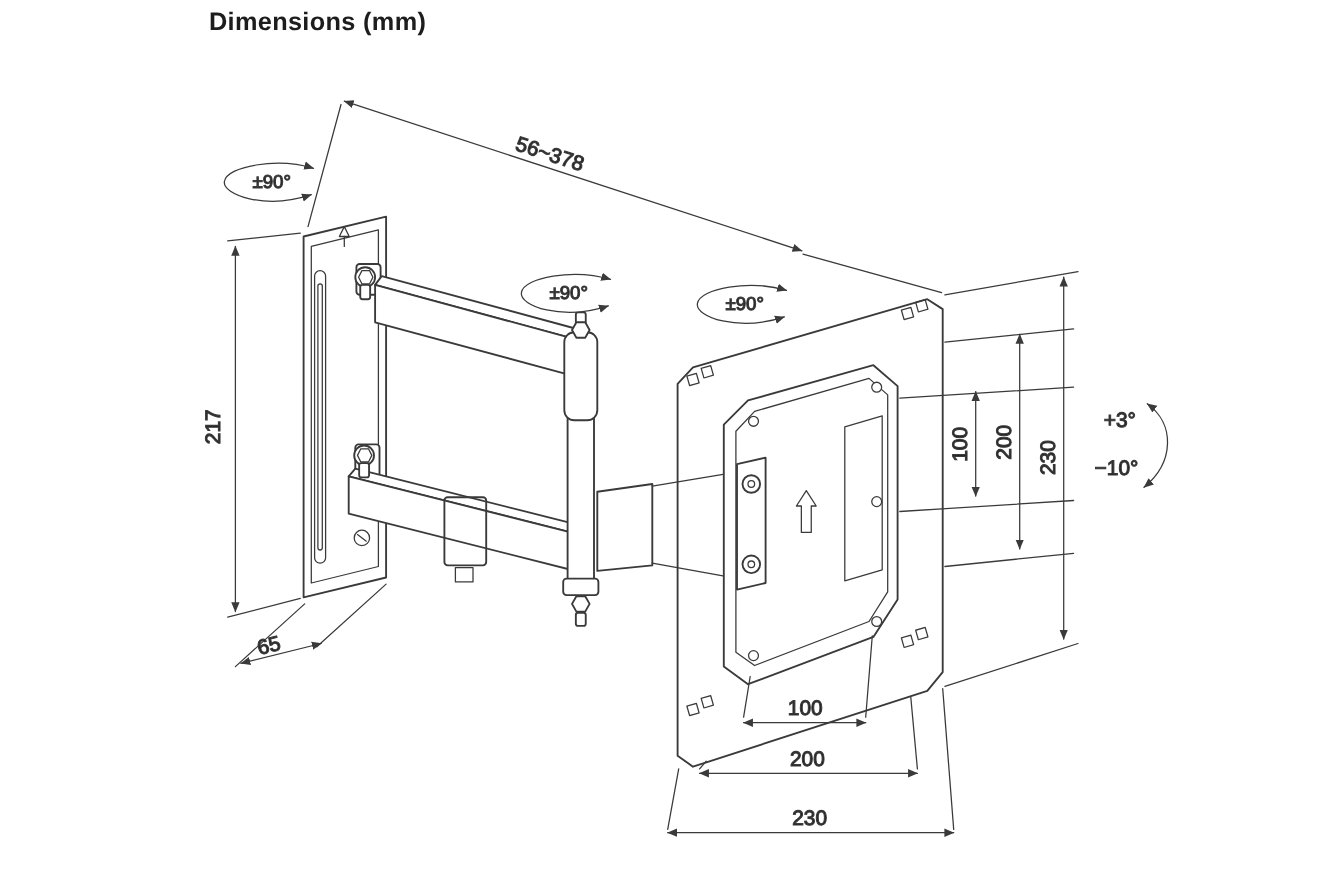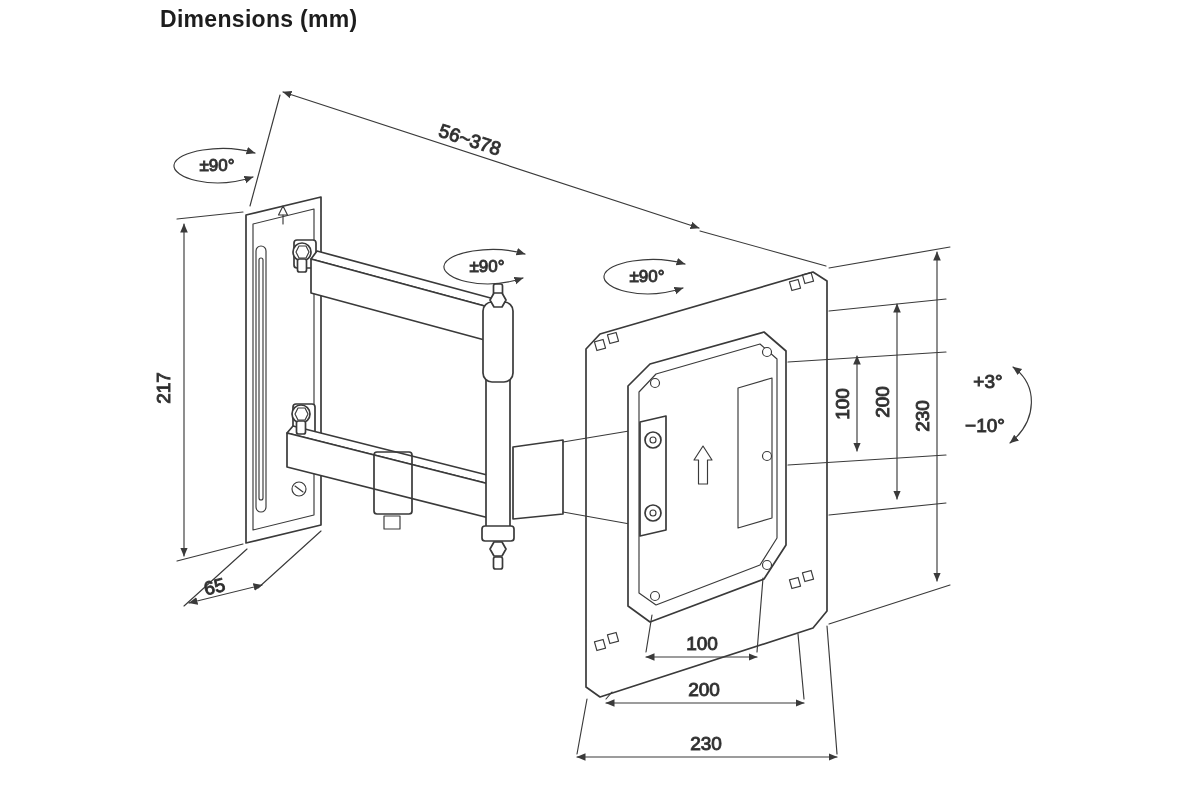--- a/index.html
+++ b/index.html
@@ -1,17 +1,17 @@
 <!DOCTYPE html>
 <html><head>
 <meta charset="utf-8">
 <style>
   html,body{margin:0;padding:0;background:#ffffff;}
   body{width:1200px;height:800px;overflow:hidden;}
-  .canvas{position:relative;width:1000px;height:800px;background:#fff;}
+  .canvas{position:relative;width:1000px;height:800px;background:#fff;padding-left:30px;}
   svg{display:block;}
   .ln{fill:#ffffff;stroke:#3a3a3a;stroke-width:1.7;stroke-linejoin:round;stroke-linecap:round;}
   .nf{fill:none;}
   .thin{stroke-width:1.15;}
   .dl{fill:none;stroke:#3a3a3a;stroke-width:1.15;stroke-linecap:round;}
   text{font-family:"Liberation Sans","DejaVu Sans",sans-serif;fill:#222222;font-size:19px;}
   .t-title{font-size:23px;fill:#1d1d1d;font-weight:600;letter-spacing:.3px;}
   .t-dim{font-size:19px;}
   .t-swivel{font-size:17px;}
 </style>

